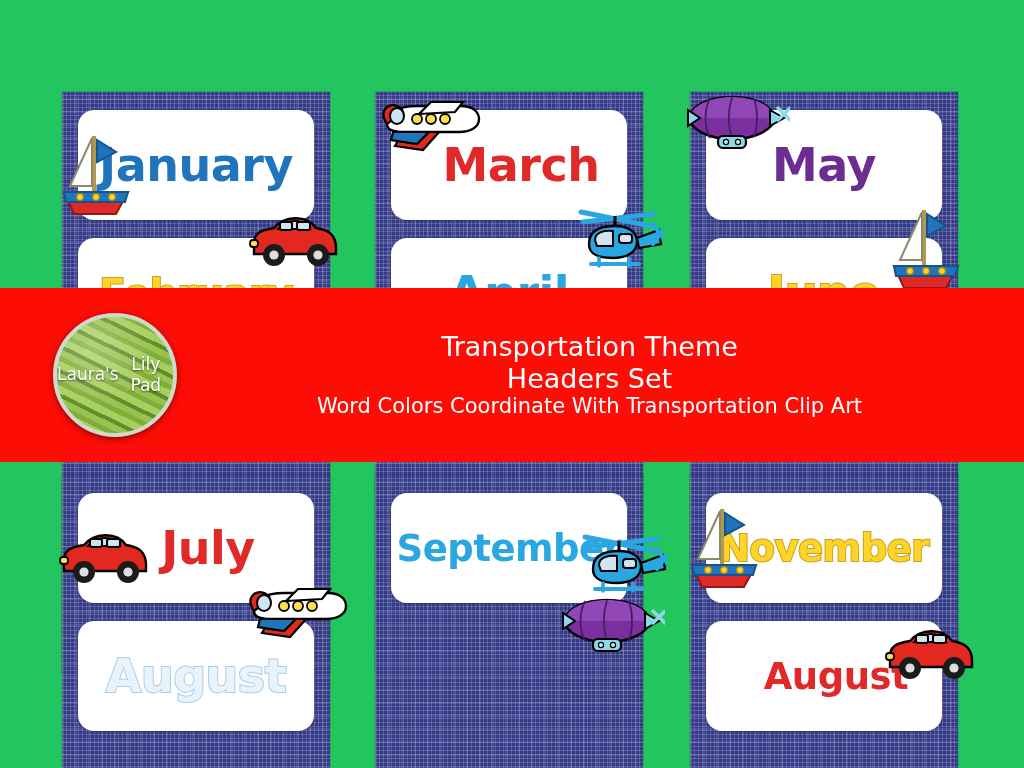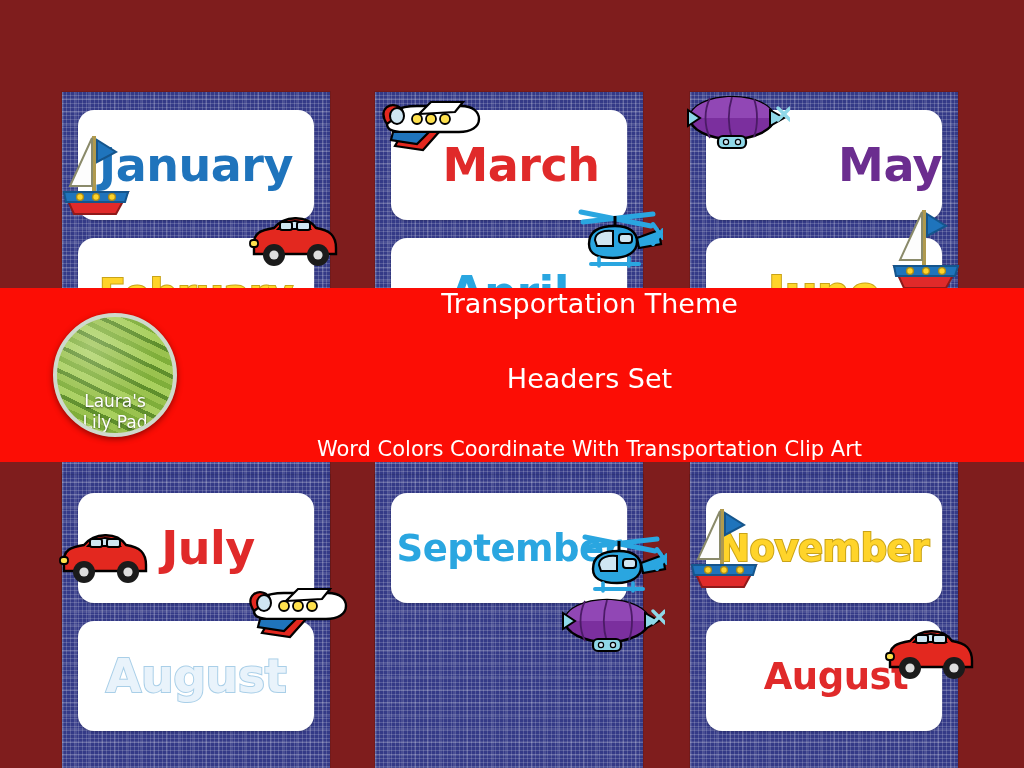--- a/index.html
+++ b/index.html
@@ -5,21 +5,21 @@
   html,body{margin:0;padding:0;}
   body{
     width:1024px;height:768px;
     background:#ffffff;
     font-family:"Liberation Sans", sans-serif;
     overflow:hidden;
     position:relative;
   }
 
   
-  #page{position:relative;width:1024px;height:768px;background:#7f1d1d;overflow:hidden;text-decoration:underline;}
+  #page{position:relative;width:1024px;height:768px;background:#22c55e;overflow:hidden;text-decoration:underline;}
 
   
   .card{
     position:absolute;
     width:268px;height:580px;
     background-color:#343a87;
     background-image:
       repeating-linear-gradient(90deg, rgba(255,255,255,.17) 0 1px, rgba(255,255,255,0) 1px 4px),
       repeating-linear-gradient(0deg, rgba(255,255,255,.17) 0 1px, rgba(255,255,255,0) 1px 4px),
       repeating-linear-gradient(90deg, rgba(255,255,255,.10) 0 2px, rgba(255,255,255,0) 2px 13px),
@@ -51,21 +51,21 @@
     font-family:"DejaVu Sans", sans-serif;
     font-weight:700;
     font-size:46px;
     letter-spacing:-.5px;
     line-height:1;
     white-space:nowrap;
   }
   .month.long{font-size:39px;}
   .month.xlong{font-size:37px;}
   .m-red    {color:#e02a2a;margin-left:24px;}
-  .m-purple {color:#6b2d8f;text-align:right;}
+  .m-purple {color:#6b2d8f;}
   .m-yellow {color:#ffd42a;-webkit-text-stroke:2px #c9a317;paint-order:stroke fill;}
   .m-ltblue {color:#e9f3fb;-webkit-text-stroke:2px #a9cfe8;paint-order:stroke fill;}
   .m-skyblue{color:#2aa6e0;}
   .m-navyblue{color:#1f74bc;}
 
   
   .art{position:absolute;width:86px;height:70px;pointer-events:none;}
 
   
   .card-wm{
@@ -76,21 +76,21 @@
   }
 
   
   #banner{
     position:absolute;left:0;top:288px;width:1024px;height:174px;
     background:#fc0d05;
     z-index:40;
   }
   #banner-text{
     position:absolute;left:175px;right:20px;top:0;height:174px;
-    display:flex;flex-direction:column;align-items:center;justify-content:space-between;
+    display:flex;flex-direction:column;align-items:center;justify-content:center;
     color:#ffffff;
     font-family:"DejaVu Sans", sans-serif;
     text-align:center;
     line-height:1.18;
   }
   .bl1,.bl2{font-size:27px;}
   .bl3{font-size:25px;}
   .bl4{font-size:21px;}
 
   
@@ -99,21 +99,21 @@
     border-radius:50%;
     z-index:45;
     background:
       radial-gradient(circle at 30% 25%, rgba(255,255,255,.25), rgba(255,255,255,0) 55%),
       repeating-linear-gradient(26deg,#7fae3a 0 5px,#9ac24f 5px 11px,#5f8f2c 11px 15px,#a8cf5e 15px 22px),
       repeating-linear-gradient(-64deg, rgba(30,50,15,.35) 0 3px, rgba(0,0,0,0) 3px 16px),
       #86b545;
     border:4px solid #cfd9cc;
     box-shadow:0 2px 6px rgba(0,0,0,.45);
     overflow:hidden;
-    display:flex;flex-direction:column;align-items:center;justify-content:flex-end;
+    display:flex;flex-direction:row;align-items:center;justify-content:flex-start;
   }
   #logo .lg{
     color:#ffffff;font-family:"DejaVu Sans",sans-serif;
     font-size:17px;line-height:1.25;text-align:center;
     text-shadow:0 1px 2px rgba(0,0,0,.55);
   }
 </style>
 </head>
 <body>
 

